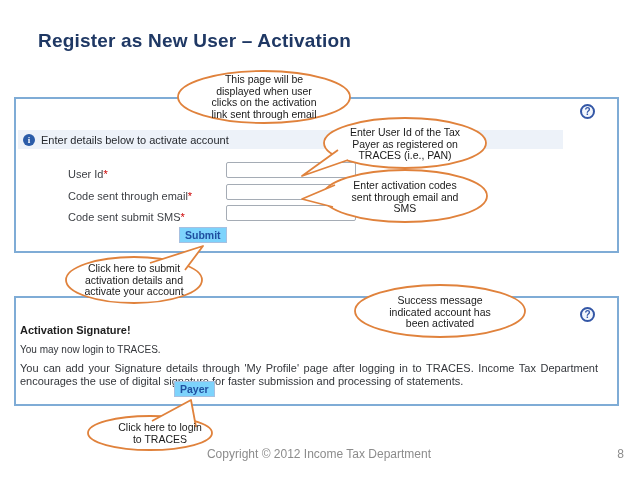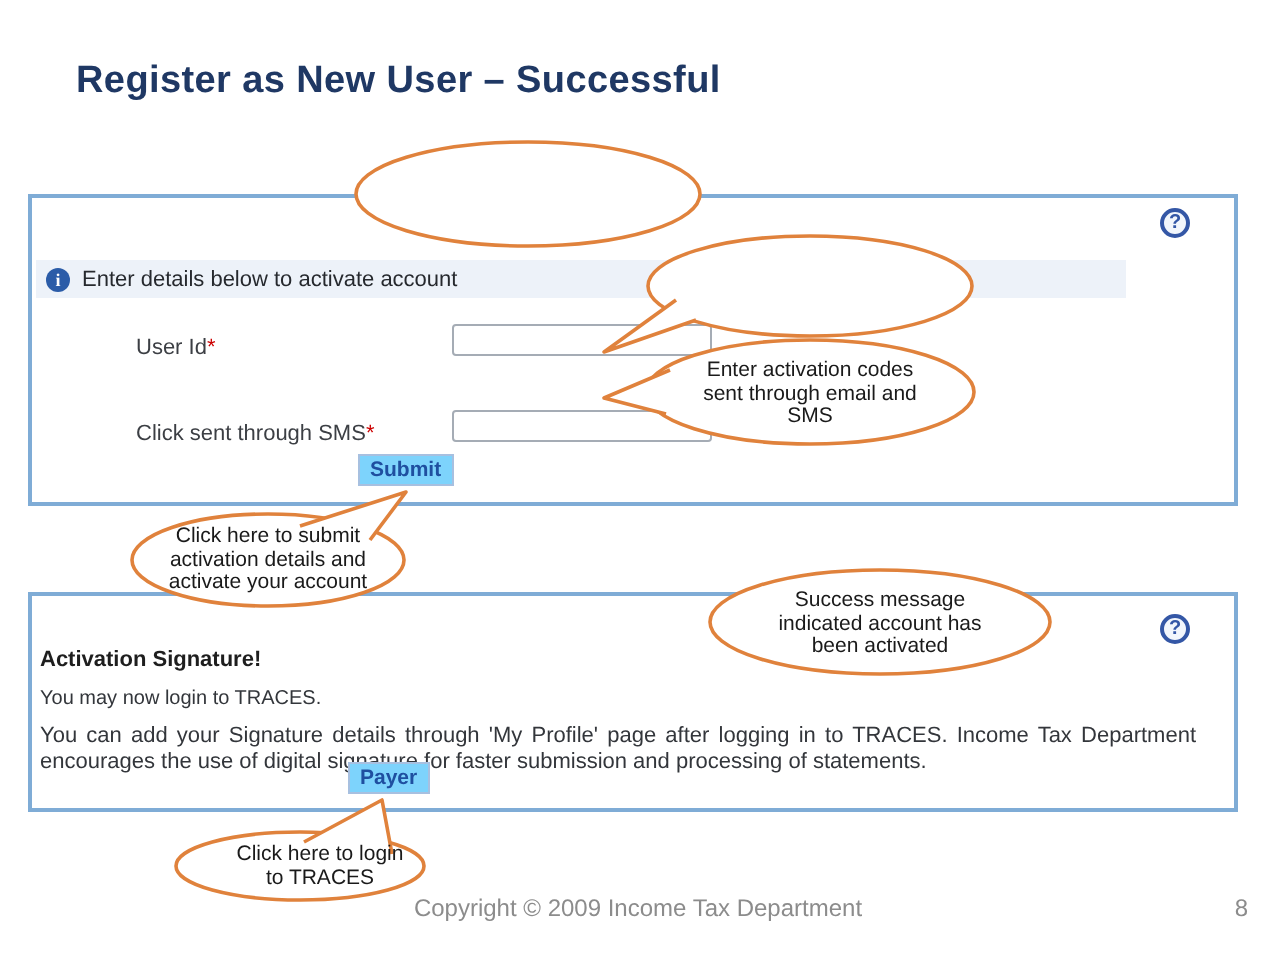--- a/index.html
+++ b/index.html
@@ -75,35 +75,39 @@
     position:absolute;left:0;right:0;top:447px;text-align:center;
     font-size:12px;color:#8C8C8C;
   }
   .page-number{position:absolute;right:14px;top:447px;font-size:12px;color:#8C8C8C;}
 </style>
 </head>
 <body>
 
 <div class="slide">
 
-  <div class="slide-title">Register as New User – Successful</div>
+  <div class="slide-title">Register as New User – Activation</div>
 
   <div class="panel panel-1">
     <div class="help-icon">?</div>
     <div class="info-bar">
       <span class="info-icon">i</span>
       <span class="info-text">Enter details below to activate account</span>
     </div>
 
     <div class="field-row row-1">
       <span class="field-label">User Id</span><span class="req">*</span>
       <input class="text-input" type="text" value="" style="">
     </div>
+    <div class="field-row row-2">
+      <span class="field-label">Code sent through email</span><span class="req">*</span>
+      <input class="text-input" type="text" value="" style="">
+    </div>
     <div class="field-row row-3">
-      <span class="field-label">Click sent through SMS</span><span class="req">*</span>
+      <span class="field-label">Code sent submit SMS</span><span class="req">*</span>
       <input class="text-input" type="text" value="" style="">
     </div>
 
     <button class="form-button submit-btn">Submit</button>
   </div>
 
   <div class="panel panel-2">
     <div class="help-icon">?</div>
     <div class="success-heading">Activation Signature!</div>
     <div class="success-line1">You may now login to TRACES.</div>
@@ -117,27 +121,34 @@
     <path d="M338,150 L302,176 L348,160" fill="#ffffff"></path>
     <ellipse cx="405" cy="196" rx="82" ry="26" fill="#ffffff"></ellipse>
     <path d="M335,185 L302,199 L333,207" fill="#ffffff"></path>
     <ellipse cx="134" cy="280" rx="68" ry="23" fill="#ffffff"></ellipse>
     <path d="M150,263 L203,246 L185,270" fill="#ffffff"></path>
     <ellipse cx="440" cy="311" rx="85" ry="26" fill="#ffffff"></ellipse>
     <ellipse cx="150" cy="433" rx="62" ry="17" fill="#ffffff"></ellipse>
     <path d="M152,421 L191,400 L196,427" fill="#ffffff"></path>
   </svg>
 
+  <div class="callout-text co-1">This page will be
+displayed when user
+clicks on the activation
+link sent through email</div>
+  <div class="callout-text co-2">Enter User Id of the Tax
+Payer as registered on
+TRACES (i.e., PAN)</div>
   <div class="callout-text co-3">Enter activation codes
 sent through email and
 SMS</div>
   <div class="callout-text co-5">Success message
 indicated account has
 been activated</div>
   <div class="callout-text co-4">Click here to submit
 activation details and
 activate your account</div>
   <div class="callout-text co-6">Click here to login
 to TRACES</div>
 
-  <div class="footer-text">Copyright © 2009 Income Tax Department</div>
+  <div class="footer-text">Copyright © 2012 Income Tax Department</div>
   <div class="page-number">8</div>
 </div>
 
 </body></html>

